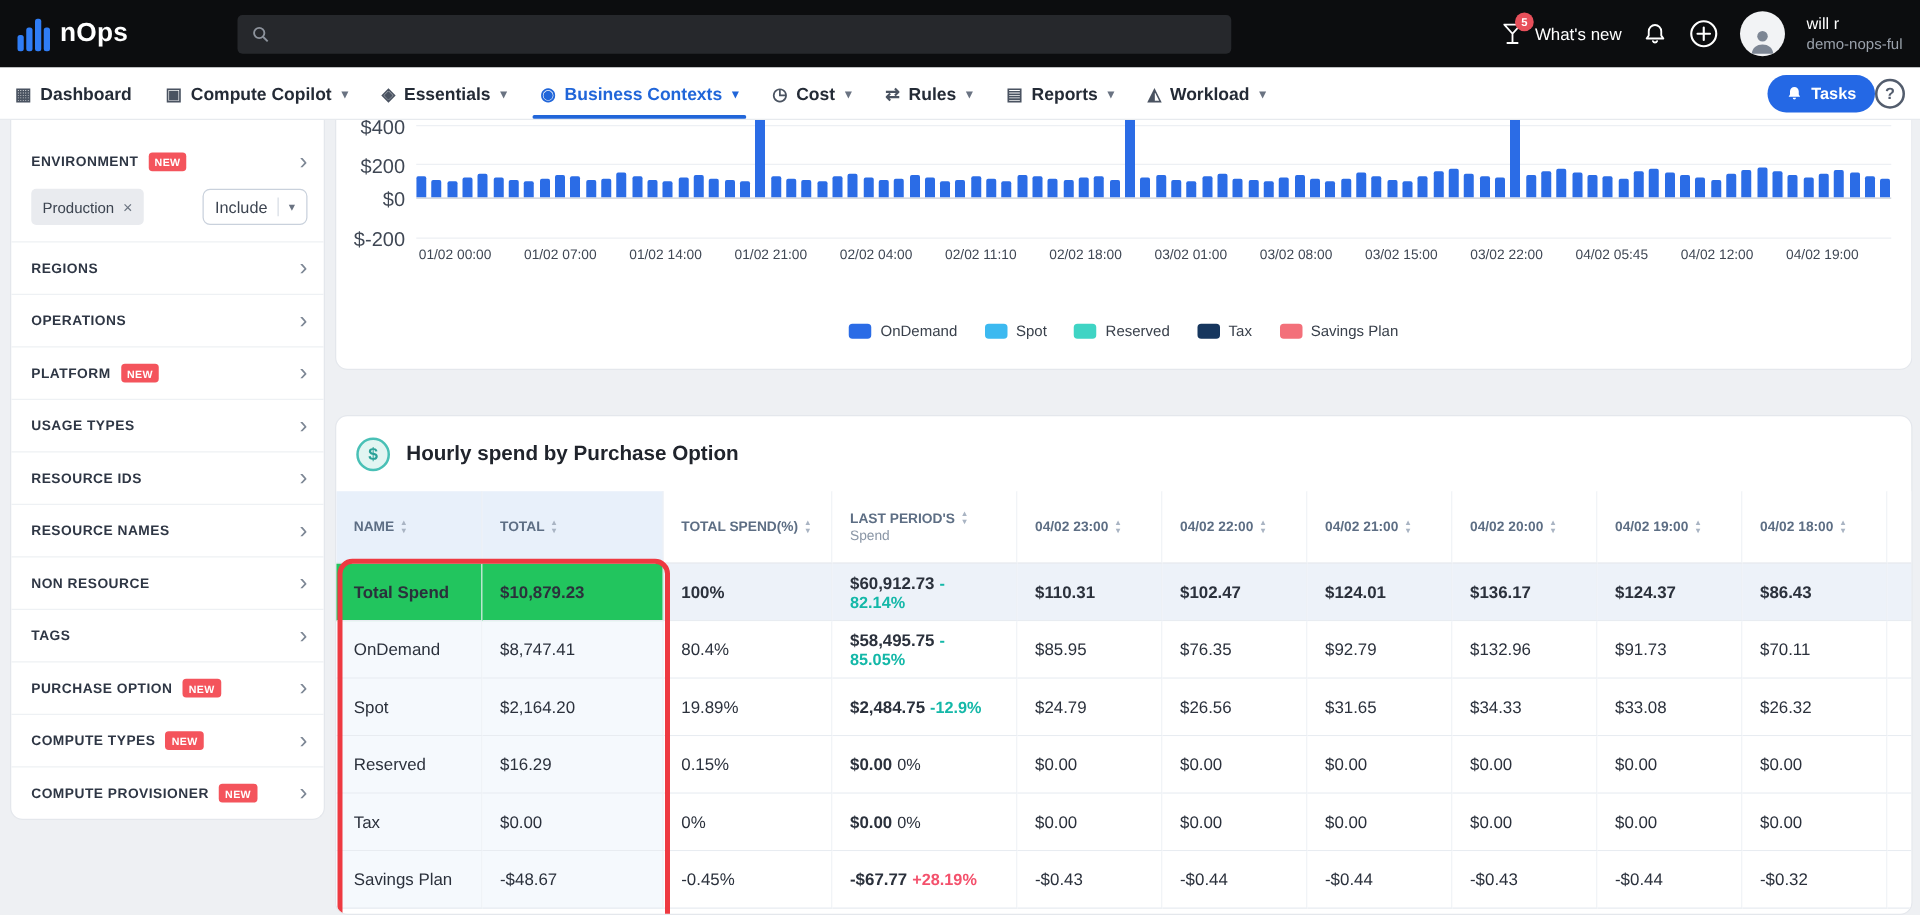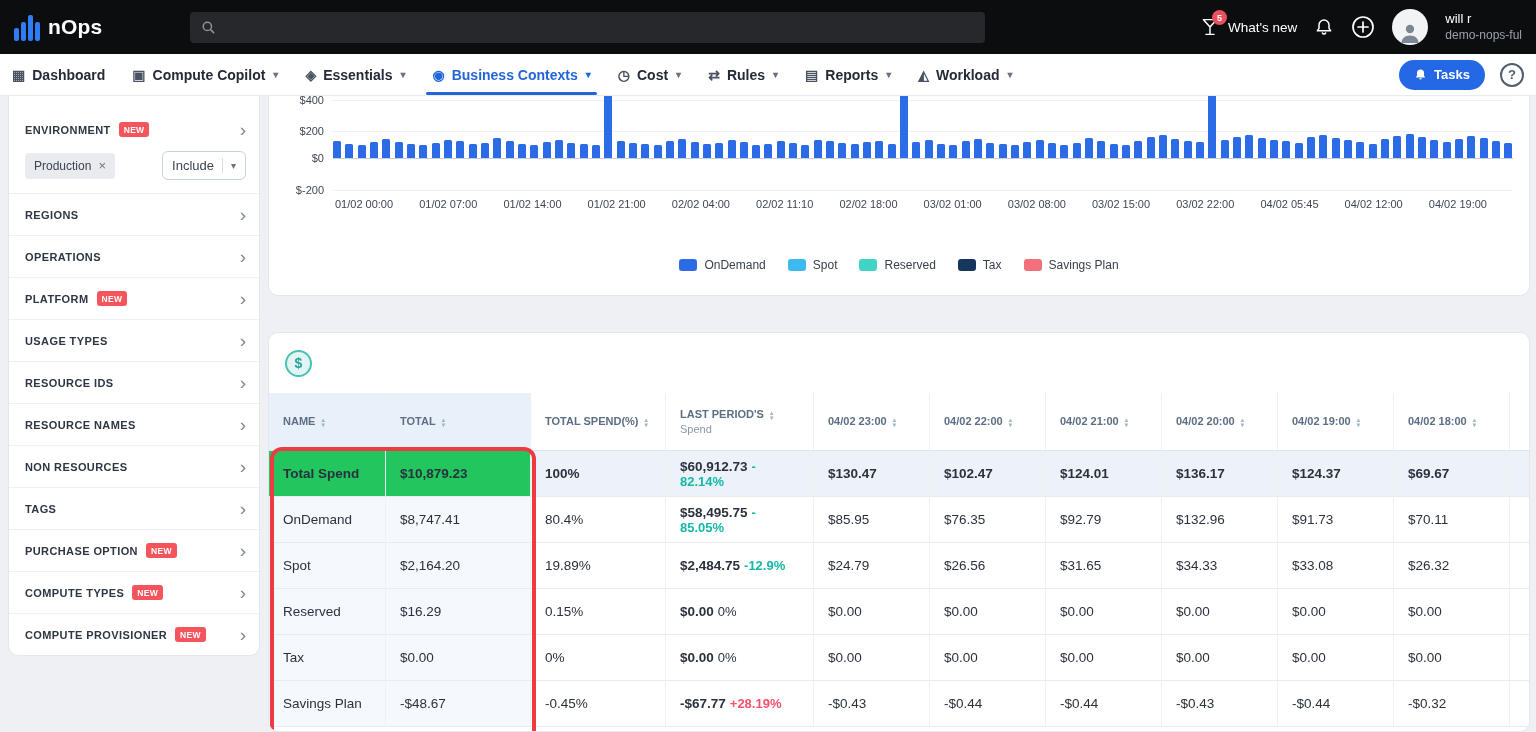--- a/index.html
+++ b/index.html
@@ -29,48 +29,48 @@
 
   
   .navbar{height:42px;background:#fff;border-bottom:1px solid #e7eaee;display:flex;align-items:center;padding:0 12px;box-sizing:border-box}
   .nav-items{display:flex;align-items:center;gap:27px;height:100%}
   .nav-item{display:flex;align-items:center;gap:7px;font-size:14px;font-weight:700;color:#242b36;height:100%;position:relative;cursor:pointer;white-space:nowrap}
   .nav-item .nicon{font-size:14px;color:#4a5361;line-height:1}
   .nav-item .chev{font-size:10px;color:#6a7382;margin-left:1px}
   .nav-item.active{color:#2166d9}
   .nav-item.active .nicon,.nav-item.active .chev{color:#2166d9}
   .nav-item.active::after{content:"";position:absolute;left:-6px;right:-6px;bottom:0;height:3px;background:#2166d9;border-radius:2px}
-  .nav-right{margin-left:auto;display:flex;align-items:center;gap:15px}
+  .nav-right{margin-left:auto;display:flex;align-items:center;}
   .tasks-btn{background:#2468e5;color:#fff;border:none;border-radius:17px;height:30px;padding:0 15px;font-size:13px;font-weight:700;display:flex;align-items:center;gap:7px;cursor:pointer;font-family:inherit}
   .help-circle{width:20px;height:20px;border-radius:50%;border:2px solid #535d6d;color:#535d6d;font-size:13px;font-weight:700;display:flex;align-items:center;justify-content:center;cursor:pointer;flex:none}
 
   
   .content{display:flex;height:636px;box-sizing:border-box}
   .sidebar{width:268px;flex:none;padding:0 8px;box-sizing:border-box}
   .sidebar-card{background:#fff;border:1px solid #e4e7ec;border-top:none;border-radius:0 0 10px 10px;padding-top:13px;overflow:hidden}
   .sb-row{display:flex;align-items:center;height:41px;padding:0 13px 0 16px;cursor:pointer;border-top:1px solid #eef1f4}
   .sb-row.first{border-top:none}
   .sb-label{font-size:11px;font-weight:700;color:#2e3644;letter-spacing:.4px}
   .badge-new{background:#f4545c;color:#fff;font-size:8.5px;font-weight:700;padding:2.5px 5px;border-radius:3px;margin-left:8px;letter-spacing:.3px}
   .sb-chevron{margin-left:auto;color:#7d8795;font-size:19px;line-height:1;font-weight:400}
-  .env-filter{display:flex;align-items:center;justify-content:space-between;padding:1px 13px 13px 16px}
+  .env-filter{display:flex;justify-content:space-between;padding:1px 13px 13px 16px}
   .chip{background:#e9ebef;border-radius:4px;padding:6px 9px;font-size:12px;color:#3c4450;display:flex;align-items:center;gap:7px;cursor:pointer}
   .chip .x{color:#6b7480;font-size:13px;line-height:1;cursor:pointer}
   .include-select{display:flex;align-items:center;gap:8px;border:1px solid #c9d1dc;border-radius:6px;padding:6px 9px;font-size:13px;color:#3c4450;background:#fff;cursor:pointer}
   .include-select .div{width:1px;height:15px;background:#d7dde5}
   .include-select .chev{font-size:10px;color:#6a7382}
 
   .main{flex:1;min-width:0;padding-right:6px;box-sizing:border-box}
 
   
   .chart-card{height:200px;background:#fff;border:1px solid #e4e7ec;border-top:none;border-radius:0 0 10px 10px;overflow:hidden;box-sizing:border-box}
   .chart-area{position:relative;margin:0 16px 0 64px;height:122px}
   .gline{position:absolute;left:0;right:0;height:1px;background:#edf0f4}
   .gline.zero{background:#c9cfd8}
-  .ylab{position:absolute;right:calc(100% + 9px);width:48px;text-align:right;font-size:11px;color:#3f4754}
+  .ylab{position:absolute;right:calc(100% + 9px);width:48px;text-align:right;font-size:16px;color:#3f4754}
   .bars{position:absolute;left:0;right:0;top:0;height:62px;display:flex;align-items:flex-end;justify-content:space-between;overflow:hidden}
   .bar{width:8px;background:#2b6ce6;border-radius:1.5px 1.5px 0 0;flex:none}
   .xticks{position:absolute;left:2px;right:26px;top:102px;display:flex;justify-content:space-between;font-size:11px;color:#3f4754;white-space:nowrap}
   .legend{display:flex;justify-content:center;align-items:center;gap:22px;margin-top:40px;font-size:12px;color:#39404b}
   .legend-item{display:flex;align-items:center;gap:7px}
   .sw{width:18px;height:12px;border-radius:3px;flex:none}
 
   
   .table-card{margin-top:36px;height:400px;background:#fff;border:1px solid #e4e7ec;border-radius:10px;overflow:hidden;position:relative;box-sizing:border-box}
   .table-head{display:flex;align-items:center;gap:13px;padding:12px 16px;height:60px;box-sizing:border-box}
@@ -248,21 +248,21 @@
         </div>
         <div class="sb-row">
           <span class="sb-label">RESOURCE IDS</span>
           <span class="sb-chevron">›</span>
         </div>
         <div class="sb-row">
           <span class="sb-label">RESOURCE NAMES</span>
           <span class="sb-chevron">›</span>
         </div>
         <div class="sb-row">
-          <span class="sb-label">NON RESOURCES</span>
+          <span class="sb-label">NON RESOURCE</span>
           <span class="sb-chevron">›</span>
         </div>
         <div class="sb-row">
           <span class="sb-label">TAGS</span>
           <span class="sb-chevron">›</span>
         </div>
         <div class="sb-row">
           <span class="sb-label">PURCHASE OPTION</span>
           <span class="badge-new">NEW</span>
           <span class="sb-chevron">›</span>
@@ -426,20 +426,21 @@
           <span class="legend-item">
             <span class="sw" style="background: rgb(243, 112, 122);"></span>
             <span>Savings Plan</span>
           </span>
         </div>
     </section>
 
     <section class="table-card">
       <div class="table-head">
         <div class="dollar-badge">$</div>
+        <h2 class="card-title">Hourly spend by Purchase Option</h2>
       </div>
       <div style="position:relative">
         <table id="spend-table">
             <colgroup>
               <col style="width: 117px;">
               <col style="width: 145px;">
               <col style="width: 135px;">
               <col style="width: 148px;">
               <col style="width: 116px;">
               <col style="width: 116px;">
@@ -493,26 +494,26 @@
                   </span></th>
                 <th></th>
               </tr>
             </thead>
             <tbody>
               <tr class="emph">
                 <td class="pinned">Total Spend</td>
                 <td class="pinned">$10,879.23</td>
                 <td>100%</td>
                 <td><span class="lastval">$60,912.73</span><span class="delta down">-82.14%</span></td>
-                <td>$130.47</td>
+                <td>$110.31</td>
                 <td>$102.47</td>
                 <td>$124.01</td>
                 <td>$136.17</td>
                 <td>$124.37</td>
-                <td>$69.67</td>
+                <td>$86.43</td>
                 <td></td>
               </tr>
               <tr>
                 <td class="pinned">OnDemand</td>
                 <td class="pinned">$8,747.41</td>
                 <td>80.4%</td>
                 <td><span class="lastval">$58,495.75</span><span class="delta down">-85.05%</span></td>
                 <td>$85.95</td>
                 <td>$76.35</td>
                 <td>$92.79</td>

